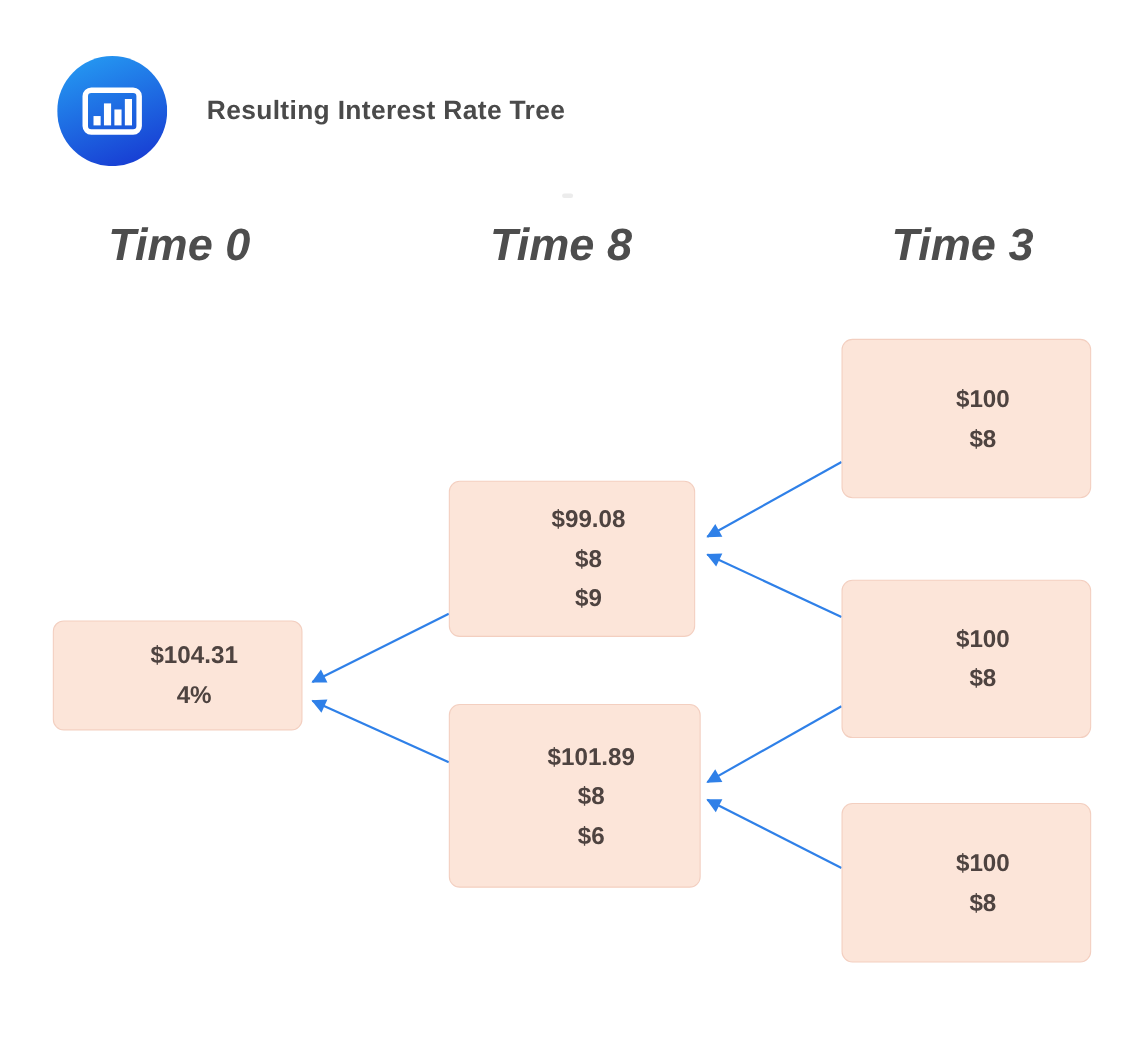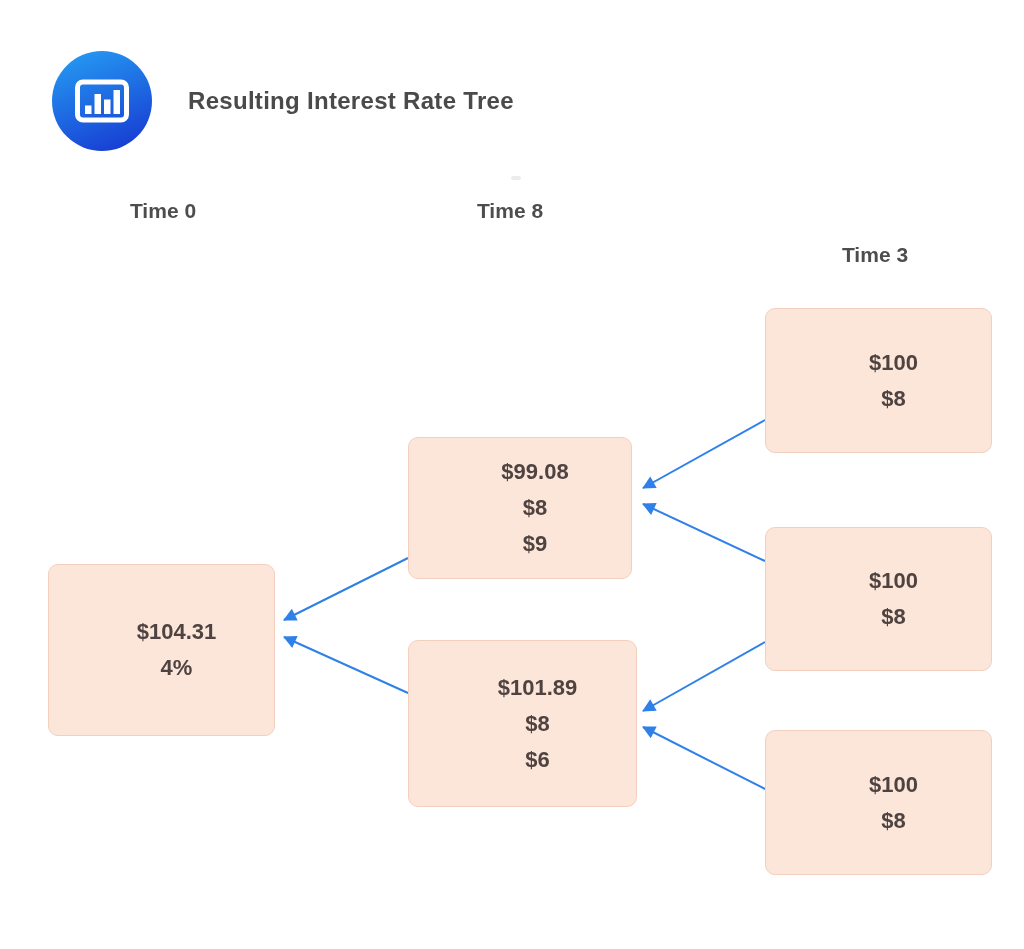--- a/index.html
+++ b/index.html
@@ -34,28 +34,29 @@
     font-size: 24px;
     font-weight: 700;
     letter-spacing: 0.3px;
     color: var(--title-text, #4a4a4a);
     white-space: nowrap;
   }
   .col-header {
     position: absolute;
     top: 199px;
     transform: translateX(-50%);
-    font-size: 21px;
+    font-size: 41px;
     font-weight: 700;
     color: var(--heading-text, #4d4d4d);
     white-space: nowrap;
+    font-style: italic;
   }
   .col-header.c0 { left: 163px; }
   .col-header.c1 { left: 510px; }
-  .col-header.c2 { left: 875px; margin-top: 44px; }
+  .col-header.c2 { left: 875px; }
   .faint-tick {
     position: absolute;
     left: 511px;
     top: 176px;
     width: 10px;
     height: 4px;
     border-radius: 2px;
     background: #ececec;
   }
   .node {
@@ -68,21 +69,21 @@
     flex-direction: column;
     align-items: center;
     justify-content: center;
     gap: 14px;
     font-size: 22px;
     font-weight: 600;
     color: var(--node-text, #4e4340);
     padding-left: 30px;
   }
   .node span { line-height: 1; }
-  .node.time0        { left: 48px;  top: 564px; width: 227px; height: 172px; }
+  .node.time0        { left: 48px;  top: 564px; width: 227px; height: 100px; }
   .node.time1-upper  { left: 408px; top: 437px; width: 224px; height: 142px; }
   .node.time1-lower  { left: 408px; top: 640px; width: 229px; height: 167px; }
   .node.time3-upper  { left: 765px; top: 308px; width: 227px; height: 145px; }
   .node.time3-middle { left: 765px; top: 527px; width: 227px; height: 144px; }
   .node.time3-lower  { left: 765px; top: 730px; width: 227px; height: 145px; }
   svg.arrows {
     position: absolute;
     inset: 0;
     pointer-events: none;
   }

